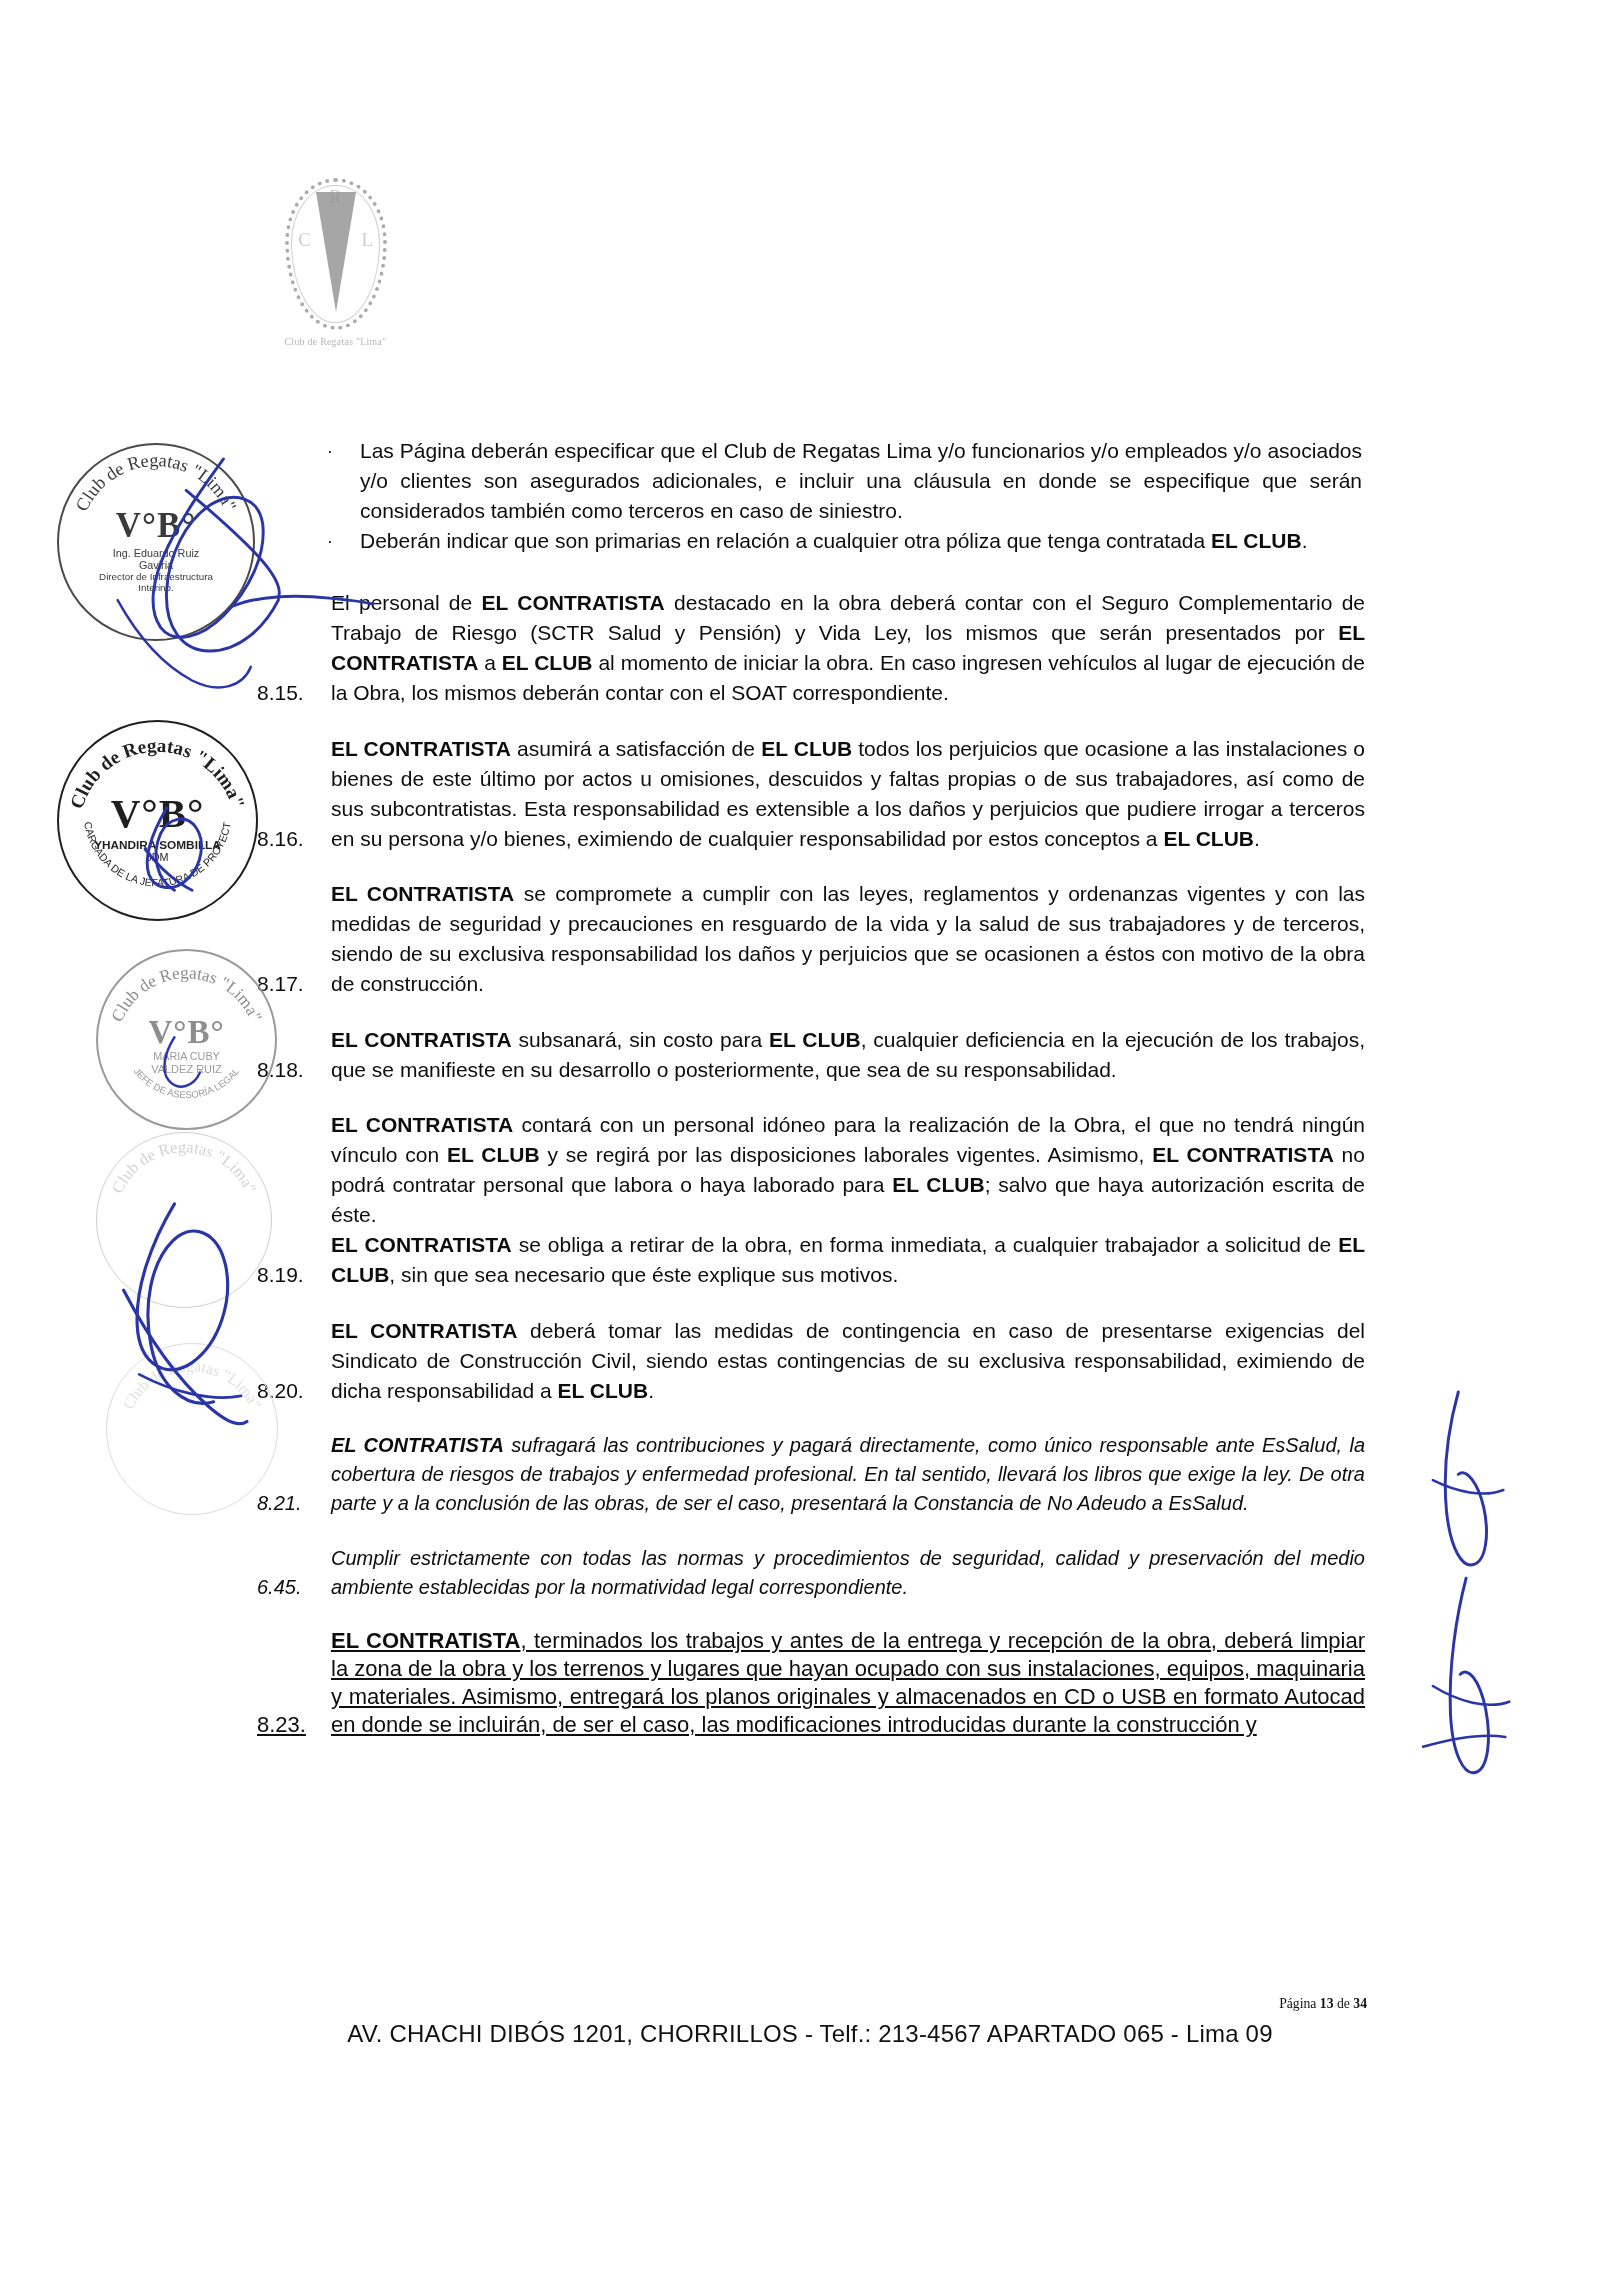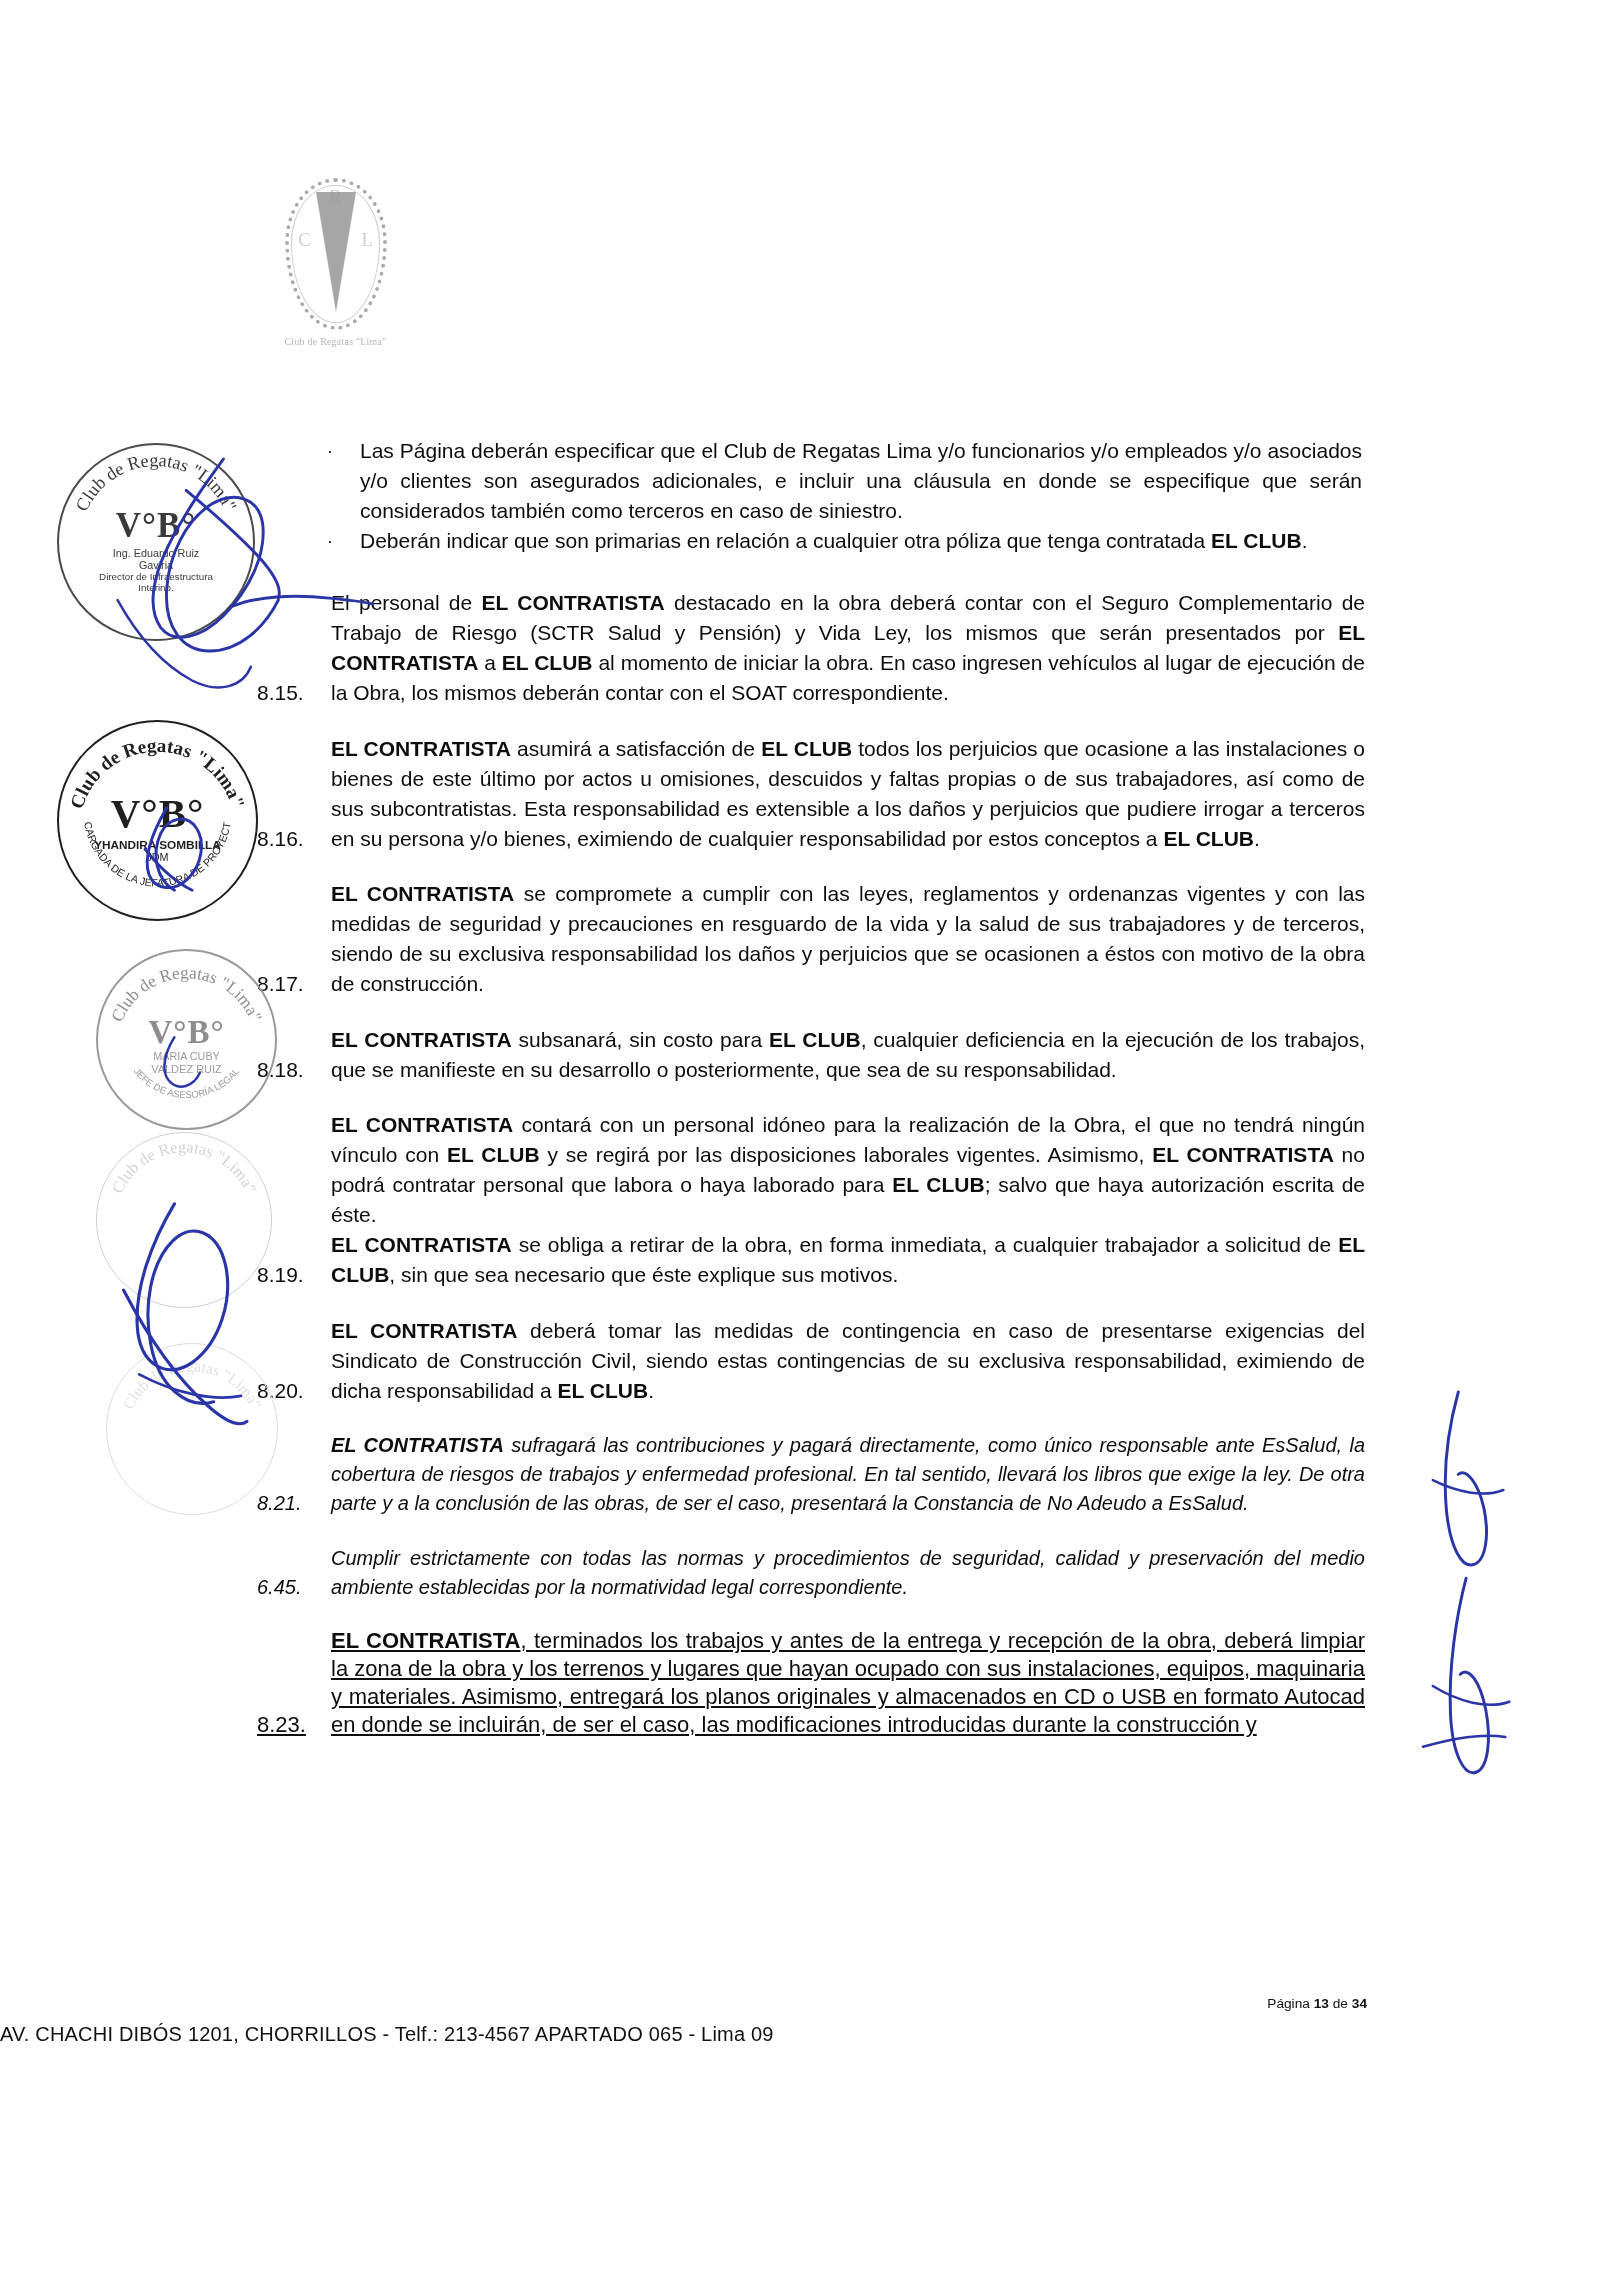--- a/index.html
+++ b/index.html
@@ -132,30 +132,31 @@
   
   .c-sm .clause-num, .c-sm .clause-body { font-size: 20px; line-height: 29px; font-style: italic; }
   .c-xs .clause-num, .c-xs .clause-body { font-size: 22px; line-height: 28px; text-decoration: underline; }
 
   
   .page-num {
     position: absolute;
     right: 253px;
     top: 1996px;
     font-size: 13.7px;
-    font-family: Liberation Sans, sans-serif;
+    font-family: Liberation Serif, serif;
     color: #111;
   }
   .page-num b { font-weight: bold; }
   .footer {
     position: absolute;
     left: 0;
     top: 2019px;
     width: 1620px;
-    font-size: 20px;
+    text-align: center;
+    font-size: 24px;
     line-height: 30px;
     color: #111;
     letter-spacing: 0.2px;
   }
   .footer .line2 { letter-spacing: 0.2px; }
 
   
   .stamp {
     position: absolute;
     border-radius: 50%;

